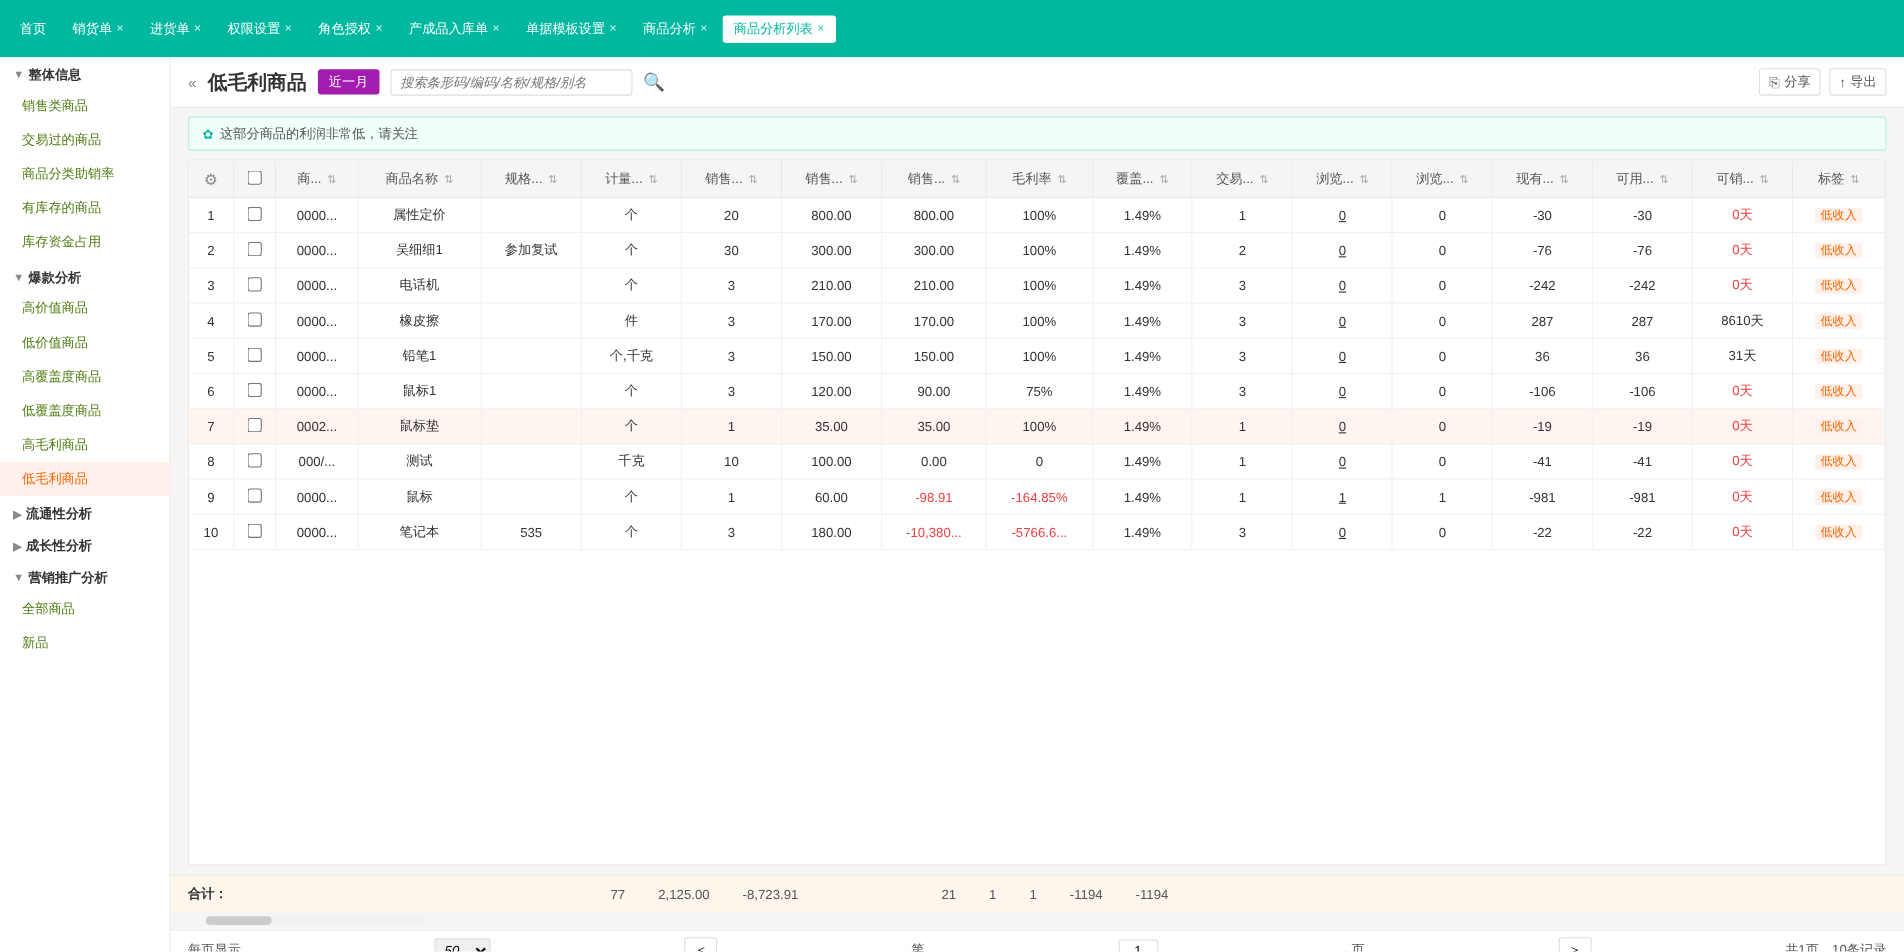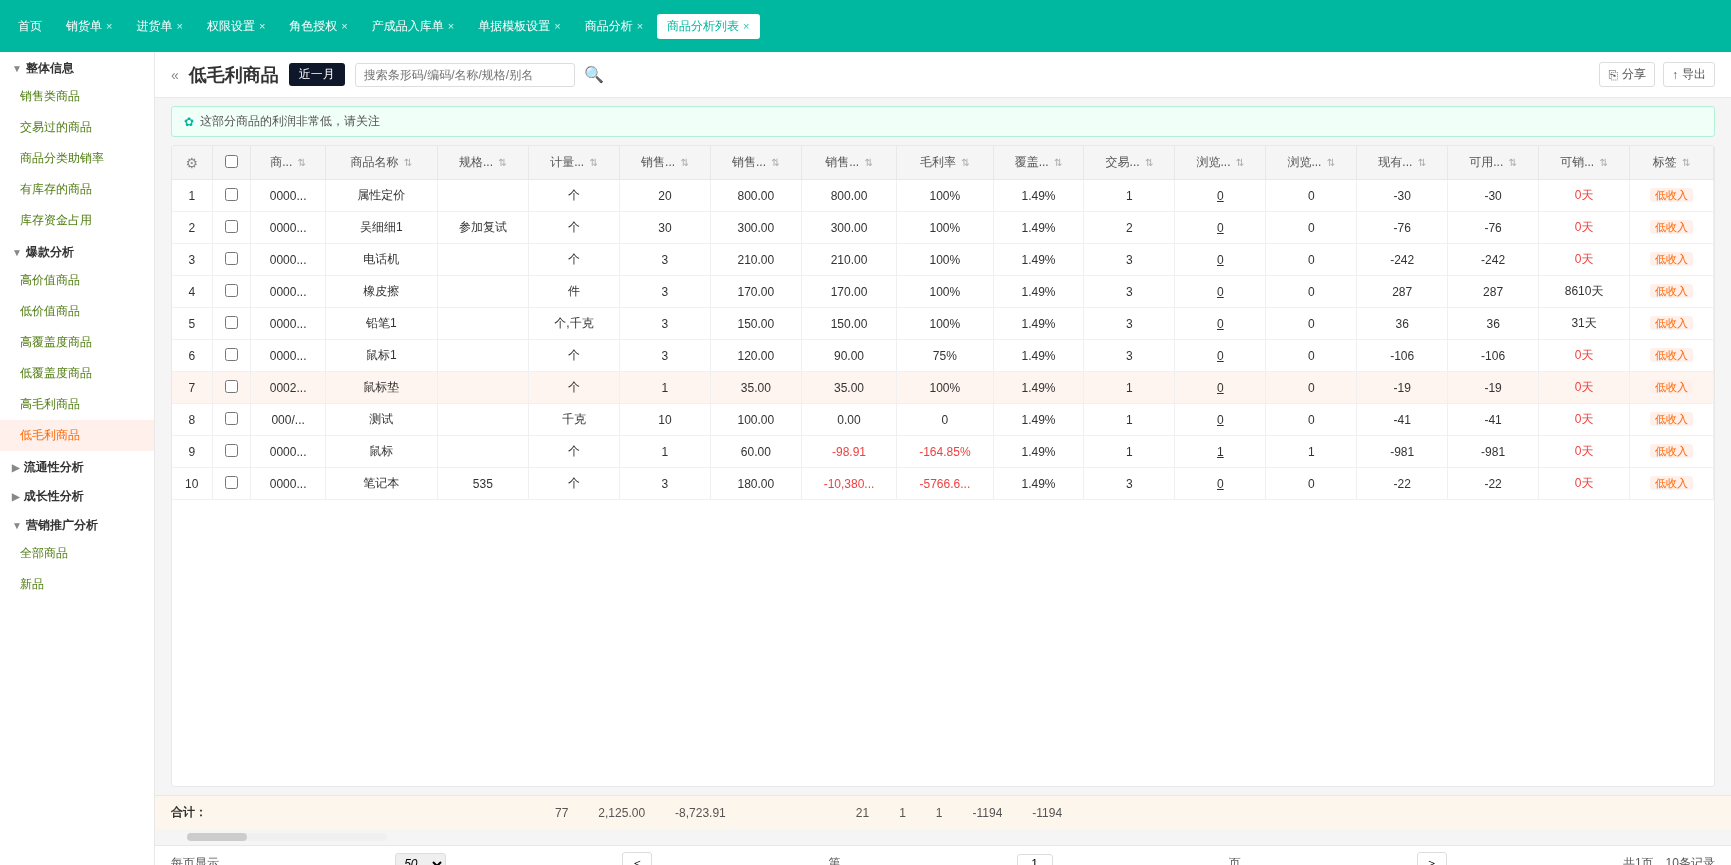--- a/index.html
+++ b/index.html
@@ -77,34 +77,35 @@
       background: #fff;
       border-bottom: 1px solid #e8e8e8;
       gap: 10px;
     }
     .page-title {
       font-size: 18px;
       font-weight: bold;
       color: #333;
     }
     .filter-btn {
-      background: #0f172a;
+      background: #a21caf;
       color: #fff;
       border: none;
       border-radius: 3px;
       padding: 3px 10px;
       cursor: pointer;
       font-size: 12px;
     }
     .search-box {
       border: 1px solid #ddd;
       border-radius: 3px;
       padding: 4px 8px;
       width: 220px;
       color: #999;
+      font-style: italic;
     }
     .header-actions {
       margin-left: auto;
       display: flex;
       gap: 8px;
     }
     .action-btn {
       display: flex;
       align-items: center;
       gap: 4px;

